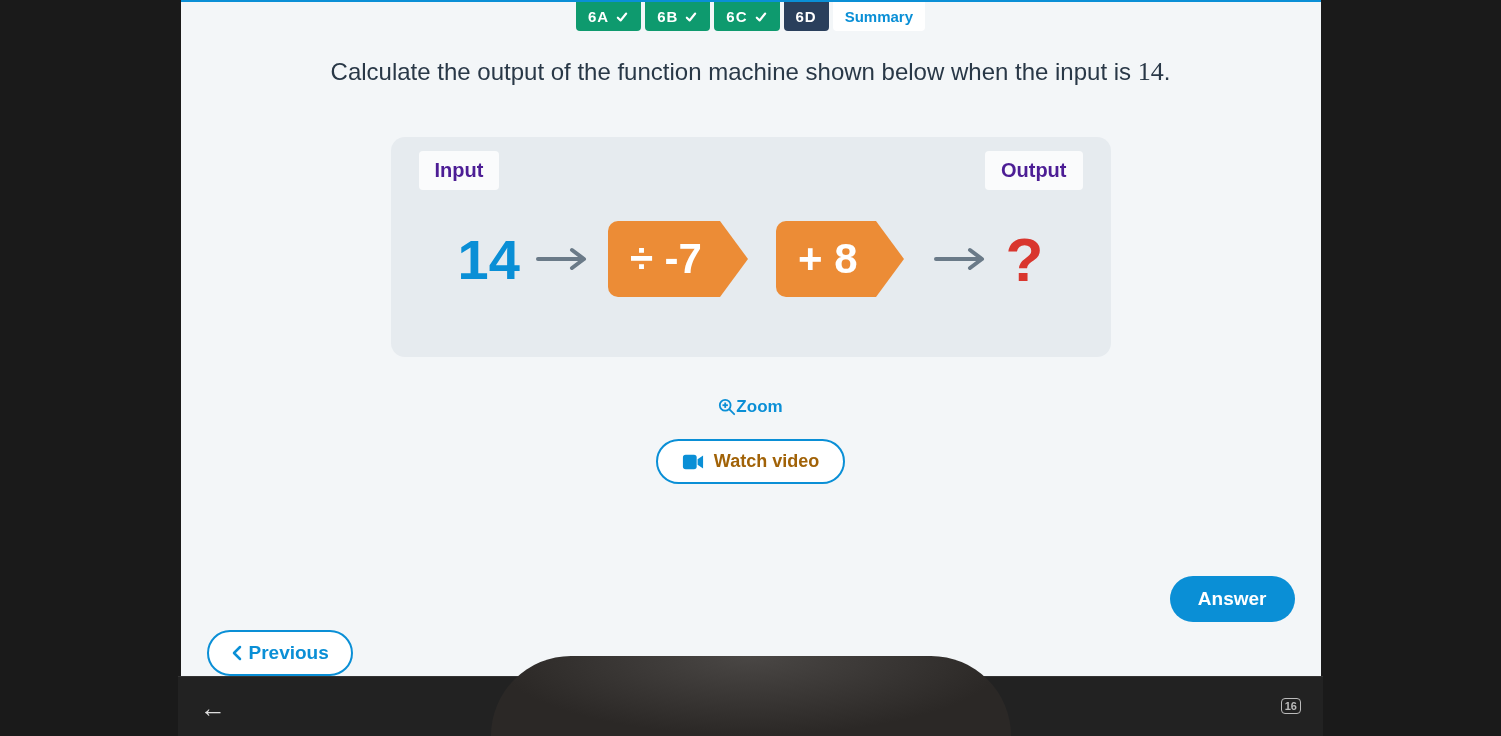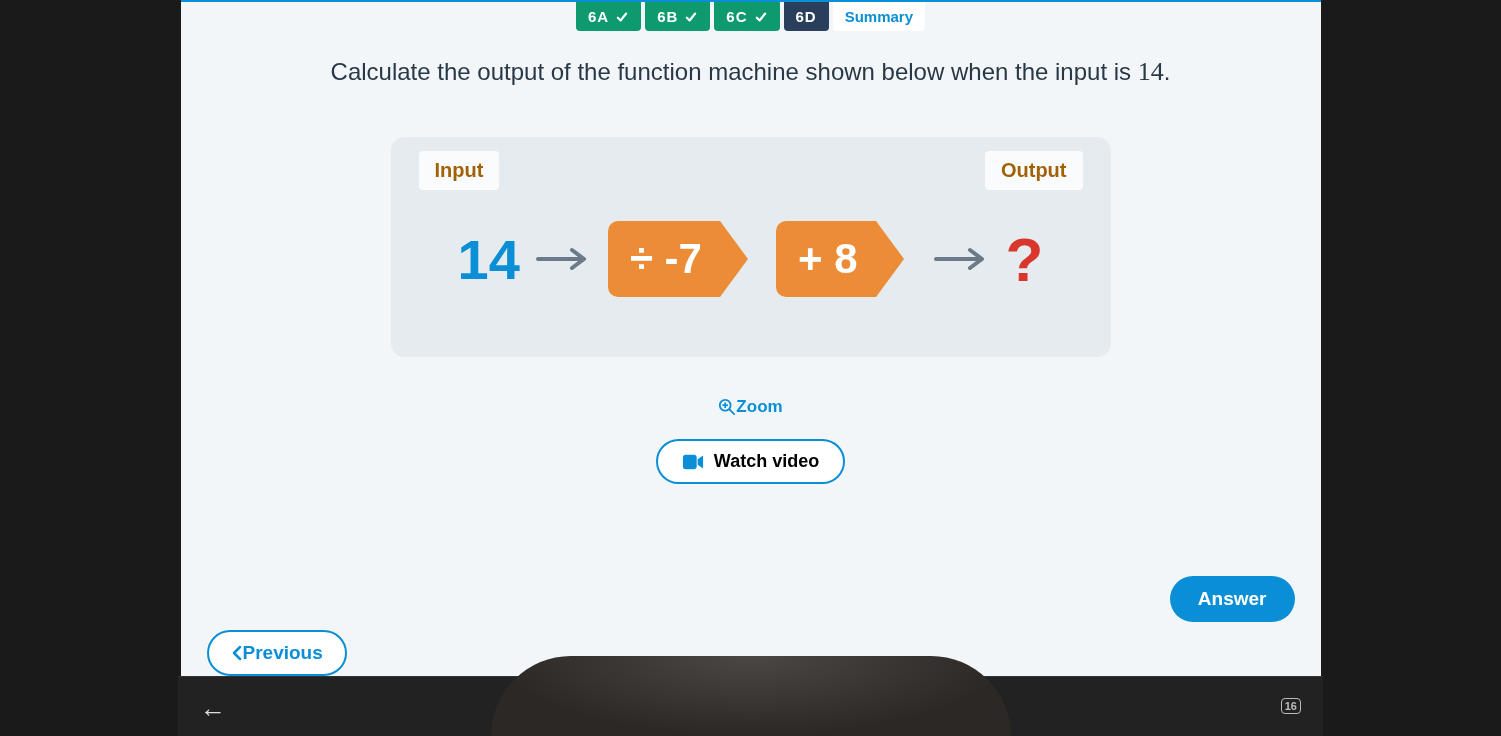--- a/index.html
+++ b/index.html
@@ -98,21 +98,21 @@
   background: #e6ebef;
   border-radius: 14px;
   width: 720px;
   margin: 50px auto 40px;
   padding: 40px 40px 60px;
   position: relative;
 }
 .io-label {
   position: absolute;
   background: #fafbfc;
-  color: #a16207;
+  color: #4c1d95;
   font-weight: 700;
   font-size: 20px;
   padding: 8px 16px;
   border-radius: 4px;
   top: 14px;
 }
 .io-label.input { left: 28px; }
 .io-label.output { right: 28px; }
 
 .machine-row {
@@ -169,39 +169,40 @@
   font-size: 17px;
   margin-top: 30px;
   cursor: pointer;
 }
 .zoom-link svg { width: 18px; height: 18px; }
 
 .watch-video-btn {
   display: flex;
   align-items: center;
   gap: 10px;
-  color: #000000;
+  color: #a16207;
   font-weight: 700;
   font-size: 18px;
   border: 2px solid #0a8fd6;
   border-radius: 30px;
   padding: 10px 24px;
   background: #fff;
   margin: 22px auto 0;
   width: fit-content;
   cursor: pointer;
 }
 .watch-video-btn svg { width: 22px; height: 18px; }
 
 .prev-btn {
   position: absolute;
   left: 26px;
   bottom: 4px;
   display: flex;
   align-items: center;
+  gap: 6px;
   color: #0a8fd6;
   font-weight: 700;
   font-size: 19px;
   border: 2px solid #0a8fd6;
   border-radius: 30px;
   padding: 10px 22px;
   background: #fff;
   cursor: pointer;
 }
 .prev-btn svg { width: 12px; height: 16px; }

